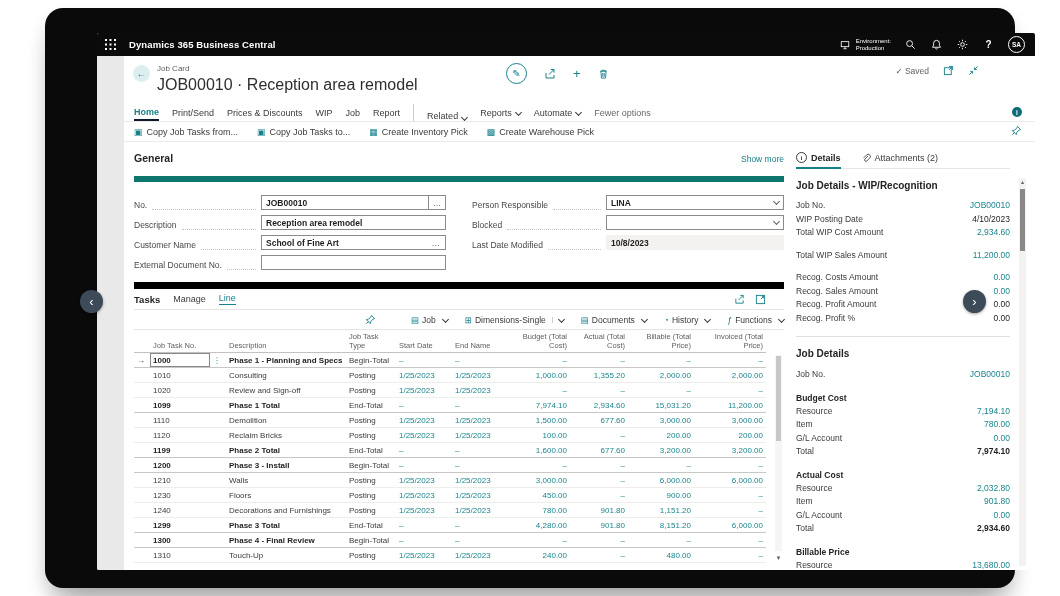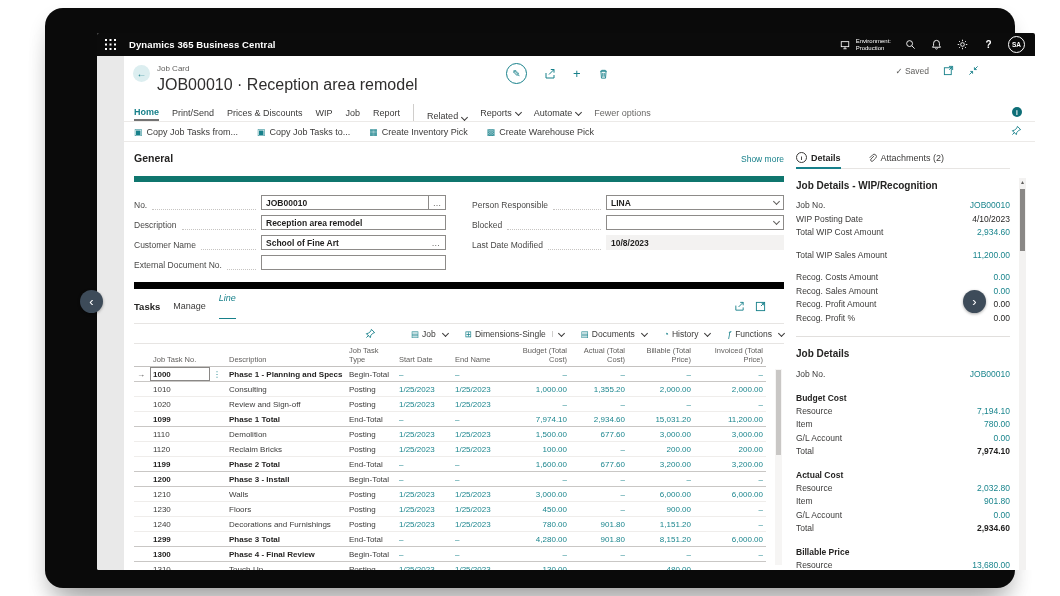--- a/index.html
+++ b/index.html
@@ -29,21 +29,21 @@
   .crumb{position:absolute;left:33px;top:8px;font-size:8px;color:#5f5e5c;}
   .pg-title{position:absolute;left:33px;top:20px;font-size:16px;color:#2f2e2d;}
   .head-actions{position:absolute;left:382px;top:7px;display:flex;align-items:center;gap:17px;color:#17808a;}
   .pencil{width:19px;height:19px;border:1px solid #17808a;border-radius:50%;display:flex;align-items:center;justify-content:center;font-size:10px;cursor:pointer;}
   .plus{font-size:13px;cursor:pointer;}
   .head-right{position:absolute;right:56px;top:9px;display:flex;gap:14px;align-items:center;}
   .saved{color:#5f5e5c;font-size:8.5px;}
   
   .ribbon{display:flex;align-items:stretch;gap:13px;padding-left:10px;height:17px;font-size:9px;color:#3b3a39;border-bottom:1px solid #eceae8;position:relative;}
   .rtab{display:flex;align-items:center;box-sizing:border-box;cursor:pointer;white-space:nowrap;}
-  .rtab.active{color:#17808a;border-bottom:2px solid #737373;font-weight:700;}
+  .rtab.active{color:#17808a;border-bottom:2px solid #0f172a;font-weight:700;}
   .rtab.sep{border-left:1px solid #d0cecc;padding-left:13px;align-items:flex-end;}
   .rtab.muted{color:#6a6967;}
   .chev{width:4px;height:4px;border-right:1px solid currentColor;border-bottom:1px solid currentColor;transform:rotate(45deg);display:inline-block;margin-left:4px;margin-bottom:1px;}
   .rtab .chev{display:none;}
   .rtab.has-dd .chev{display:inline-block;}
   .info-badge{position:absolute;right:13px;top:3px;width:10px;height:10px;border-radius:50%;background:#0e6e77;color:#fff;font-size:6.5px;
               display:flex;align-items:center;justify-content:center;font-weight:700;cursor:pointer;}
   
   .actions{display:flex;align-items:center;gap:19px;height:19px;padding-left:10px;border-bottom:1px solid #eceae8;position:relative;font-size:9px;}
   .abtn{display:flex;gap:4px;align-items:center;color:#3b3a39;cursor:pointer;white-space:nowrap;}
@@ -62,21 +62,21 @@
   .fbox{width:168px;min-width:168px;height:15px;border:1px solid #8d8b89;display:flex;align-items:center;padding:0 4px;box-sizing:border-box;background:#fff;cursor:text;}
   .fval{font-weight:700;color:#201f1e;font-size:8.5px;white-space:nowrap;overflow:hidden;}
   .fbox.readonly{background:#f3f2f1;border-color:#f3f2f1;cursor:default;}
   .box-chev{margin-left:auto;width:4px;height:4px;border-right:1px solid #605e5c;border-bottom:1px solid #605e5c;transform:rotate(45deg);margin-bottom:2px;}
   .inner-more{margin-left:auto;color:#5f5e5c;letter-spacing:1px;}
   .fmore{width:17px;height:15px;border:1px solid #8d8b89;border-left:none;display:flex;align-items:center;justify-content:center;color:#5f5e5c;box-sizing:border-box;cursor:pointer;}
   
   .tasks-head{display:flex;align-items:center;gap:13px;margin-top:12px;padding:4px 0 4px 0;border-top:7px solid #000000;border-bottom:1px solid #e7e5e3;}
   .tasks-title{font-weight:700;font-size:9.5px;color:#252423;}
   .tmi{font-size:9px;color:#3b3a39;cursor:pointer;}
-  .tmi.active{color:#17808a;border-bottom:1.5px solid #17808a;padding-bottom:15px;font-style:italic;}
+  .tmi.active{color:#17808a;border-bottom:1.5px solid #17808a;padding-bottom:1px;}
   .th-icons{margin-left:auto;display:flex;gap:10px;align-items:center;padding-right:18px;}
   .toolbar{display:flex;align-items:center;gap:17px;height:19px;border-bottom:1px solid #e7e5e3;font-size:8.5px;position:relative;padding-left:2px;}
   .titem{display:flex;align-items:center;gap:3px;cursor:pointer;white-space:nowrap;color:#3b3a39;}
   .tglyph{color:#17808a;font-size:8.5px;}
   .titem > .chev{display:inline-block;color:#3b3a39;}
   .extra-dd{display:none;}
   .titem.has-extra .extra-dd{display:inline-flex;border-left:1px solid #d0cecc;padding-left:6px;margin-left:3px;align-items:center;}
   .extra-dd .chev{display:inline-block;margin-left:0;}
   .tb-pin{margin-left:auto;padding-right:18px;display:flex;align-items:center;}
   
@@ -92,21 +92,21 @@
   .row-arrow{visibility:hidden;color:#4a4948;}
   .row.selected .row-arrow{visibility:visible;}
   .dots{visibility:hidden;color:#17808a;font-size:8px;}
   .row.selected .dots{visibility:visible;}
   .row.selected td.cno{box-shadow:inset 0 0 0 1px #8a8886;}
   .tbl-scroll{position:absolute;right:2px;top:24px;bottom:12px;width:7px;background:#f6f5f4;}
   .tbl-thumb{position:absolute;top:1px;left:1px;width:5px;height:85px;background:#c9c7c5;}
   .tbl-down{position:absolute;right:1px;bottom:0;width:9px;height:10px;color:#5f5e5c;font-size:7px;line-height:10px;text-align:center;}
   
   .factbox{width:214px;margin-left:12px;position:relative;padding-right:16px;}
-  .fb-tabs{display:flex;gap:26px;align-items:center;margin-top:10px;border-bottom:1px solid #e7e5e3;padding-bottom:5px;}
+  .fb-tabs{display:flex;gap:20px;align-items:center;margin-top:10px;border-bottom:1px solid #e7e5e3;padding-bottom:5px;}
   .fb-tab{display:flex;gap:4px;align-items:center;font-size:9px;color:#3b3a39;cursor:pointer;position:relative;}
   .fb-tab.active{font-weight:700;color:#252423;}
   .fb-tab.active::after{content:'';position:absolute;left:0;right:0;bottom:-6px;height:2px;background:#17808a;}
   .info-ic{width:9px;height:9px;border:1px solid #3b3a39;border-radius:50%;font-size:6px;display:flex;align-items:center;justify-content:center;}
   .fb-h1{font-size:10px;font-weight:700;color:#252423;margin:11px 0 8px 0;}
   .kv{display:flex;justify-content:space-between;font-size:8.5px;line-height:13.5px;color:#3b3a39;}
   .kv .v{color:#201f1e;}
   .kv.link .v{color:#1c868e;}
   .kv.total .v{font-weight:700;color:#201f1e;}
   .kv.gap{margin-top:9px;}
@@ -664,21 +664,21 @@
                     </tr>
 
                     <tr class="row">
                       <td class="cmark"><span class="row-arrow">→</span></td>
                       <td class="cno">1310</td>
                       <td><span class="dots">⋮</span></td>
                       <td class="cdesc">Touch-Up</td>
                       <td>Posting</td>
                       <td class="date">1/25/2023</td>
                       <td class="date">1/25/2023</td>
-                      <td class="num">130.00</td>
+                      <td class="num">240.00</td>
                       <td class="num">–</td>
                       <td class="num">480.00</td>
                       <td class="num">–</td>
                     </tr>
                   </tbody>
               </table>
               <div class="tbl-scroll">
                   <div class="tbl-thumb"></div>
                 </div>
               <div class="tbl-down">▾</div>

